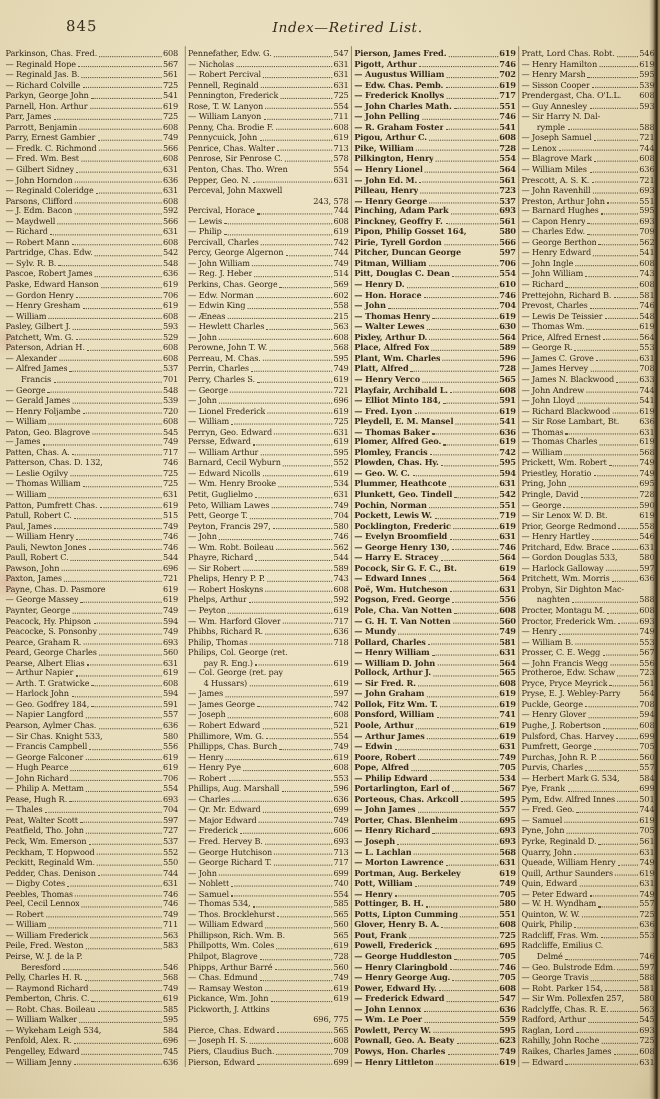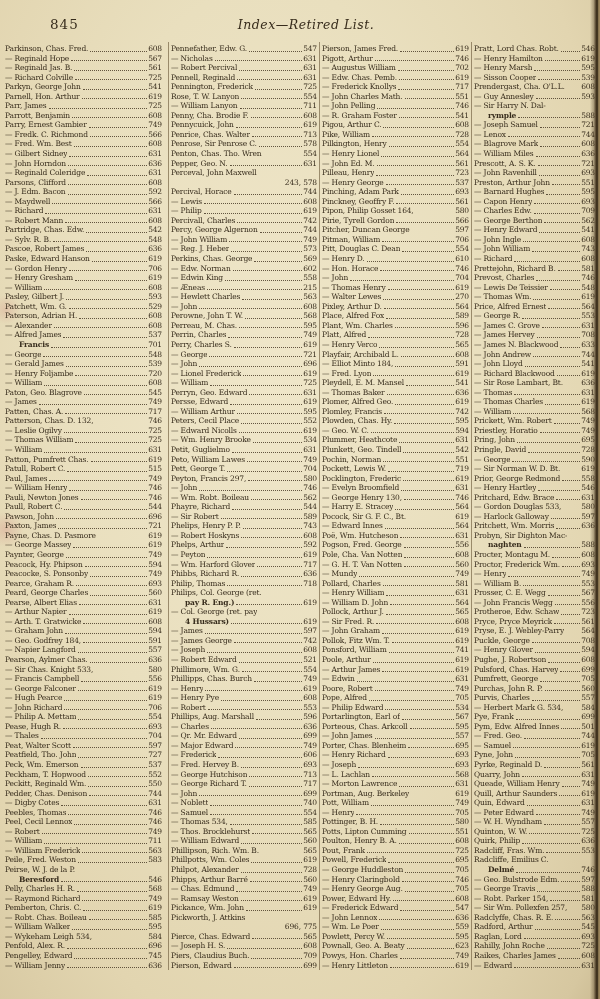--- a/index.html
+++ b/index.html
@@ -7,36 +7,36 @@
     width:600px;height:999px;position:relative;overflow:hidden;
     font-family:"DejaVu Serif", serif;
     color:#372c1c;
     background:
       radial-gradient(circle at 1% 53%, rgba(205,120,120,.28) 0%, rgba(205,120,120,0) 2.2%),
       radial-gradient(circle at 1% 31%, rgba(200,110,110,.22) 0%, rgba(200,110,110,0) 1.6%),
       radial-gradient(ellipse at 45% 38%, #efe6c9 0%, #e9dfbe 45%, #e2d5b0 75%, #d6c7a0 95%, #ccbc94 100%);
   }
   .edge{position:absolute;top:0;right:0;width:10px;height:100%;
     background:linear-gradient(to right, rgba(60,45,25,0) 0%, rgba(80,62,35,.35) 35%, #473823 62%, #2e2413 72%, #8d7851 86%, #a18a60 100%);}
-  .header{position:absolute;top:0;left:6px;width:541px;height:40px;}
+  .header{position:absolute;top:0;left:16px;width:541px;height:40px;}
   .pagenum{position:absolute;left:44px;top:16px;font-size:13.5px;letter-spacing:1px;}
   .title{position:absolute;left:0;top:17px;width:600px;text-align:center;font-style:italic;font-size:12.5px;letter-spacing:.5px;}
   .col{position:absolute;top:44px;}
   .sep{position:absolute;top:42px;height:928px;width:1px;background:rgba(110,92,62,.65);}
   #c1{left:5px;width:157px;}
   #c2{left:171px;width:146px;}
-  #c3{left:322px;width:147px;}
+  #c3{left:322px;width:147px;font-weight:bold;}
   #c4{left:474px;width:121px;}
   #s1{left:168px;} #s2{left:319px;} #s3{left:471px;}
   .row{display:flex;align-items:baseline;height:9.55px;line-height:9.55px;font-size:7.5px;letter-spacing:-0.15px;white-space:nowrap;}
   .nm{flex:0 1 auto;overflow:hidden;}
   .ld{flex:1 0 3px;height:1px;align-self:flex-end;margin:0 1px 2px 2px;border-bottom:1px dotted rgba(74,60,40,.85);}
   .pg{flex:0 0 auto;}
   .row.nl .ld{border-bottom:none;}
-  .row.i .nm{padding-left:14px;font-weight:bold;}
+  .row.i .nm{padding-left:14px;}
 </style>
 </head>
 <body>
 
 <div class="header">
   <span class="pagenum">845</span>
   <span class="title">Index—Retired List.</span>
 </div>
 
 <div class="col" id="c1">
@@ -339,21 +339,21 @@
       <span class="nm">— Arthur Napier</span>
       <span class="ld"></span>
       <span class="pg">619</span>
     </div>
     <div class="row">
       <span class="nm">— Arth. T. Gratwicke</span>
       <span class="ld"></span>
       <span class="pg">608</span>
     </div>
     <div class="row">
-      <span class="nm">— Graham John</span>
+      <span class="nm">— Harlock John</span>
       <span class="ld"></span>
       <span class="pg">594</span>
     </div>
     <div class="row">
       <span class="nm">— Geo. Godfrey 184,</span>
       <span class="ld"></span>
       <span class="pg">591</span>
     </div>
     <div class="row">
       <span class="nm">— Napier Langford</span>
@@ -629,21 +629,21 @@
       <span class="pg">744</span>
     </div>
     <div class="row">
       <span class="nm">— John William</span>
       <span class="ld"></span>
       <span class="pg">749</span>
     </div>
     <div class="row">
       <span class="nm">— Reg. J. Heber</span>
       <span class="ld"></span>
-      <span class="pg">573</span>
+      <span class="pg">514</span>
     </div>
     <div class="row">
       <span class="nm">Perkins, Chas. George</span>
       <span class="ld"></span>
       <span class="pg">569</span>
     </div>
     <div class="row">
       <span class="nm">— Edw. Norman</span>
       <span class="ld"></span>
       <span class="pg">602</span>
@@ -717,21 +717,21 @@
       <span class="nm">Persse, Edward</span>
       <span class="ld"></span>
       <span class="pg">619</span>
     </div>
     <div class="row">
       <span class="nm">— William Arthur</span>
       <span class="ld"></span>
       <span class="pg">595</span>
     </div>
     <div class="row">
-      <span class="nm">Peters, Cecil Place</span>
+      <span class="nm">Barnard, Cecil Wyburn</span>
       <span class="ld"></span>
       <span class="pg">552</span>
     </div>
     <div class="row">
       <span class="nm">— Edward Nicolls</span>
       <span class="ld"></span>
       <span class="pg">619</span>
     </div>
     <div class="row">
       <span class="nm">— Wm. Henry Brooke</span>
@@ -952,21 +952,21 @@
       <span class="nm">Phillipson, Rich. Wm. B.</span>
       <span class="ld"></span>
       <span class="pg">565</span>
     </div>
     <div class="row">
       <span class="nm">Phillpotts, Wm. Coles</span>
       <span class="ld"></span>
       <span class="pg">619</span>
     </div>
     <div class="row">
-      <span class="nm">Philpot, Alexander</span>
+      <span class="nm">Philpot, Blagrove</span>
       <span class="ld"></span>
       <span class="pg">728</span>
     </div>
     <div class="row">
       <span class="nm">Phipps, Arthur Barré</span>
       <span class="ld"></span>
       <span class="pg">560</span>
     </div>
     <div class="row">
       <span class="nm">— Chas. Edmund</span>
@@ -1142,21 +1142,21 @@
       <span class="pg">704</span>
     </div>
     <div class="row">
       <span class="nm">— Thomas Henry</span>
       <span class="ld"></span>
       <span class="pg">619</span>
     </div>
     <div class="row">
       <span class="nm">— Walter Lewes</span>
       <span class="ld"></span>
-      <span class="pg">270</span>
+      <span class="pg">630</span>
     </div>
     <div class="row">
       <span class="nm">Pixley, Arthur D.</span>
       <span class="ld"></span>
       <span class="pg">564</span>
     </div>
     <div class="row">
       <span class="nm">Place, Alfred Fox</span>
       <span class="ld"></span>
       <span class="pg">589</span>
@@ -1425,21 +1425,21 @@
       <span class="nm">Pottinger, B. H.</span>
       <span class="ld"></span>
       <span class="pg">580</span>
     </div>
     <div class="row">
       <span class="nm">Potts, Lipton Cumming</span>
       <span class="ld"></span>
       <span class="pg">551</span>
     </div>
     <div class="row">
-      <span class="nm">Poulton, Henry B. A.</span>
+      <span class="nm">Glover, Henry B. A.</span>
       <span class="ld"></span>
       <span class="pg">608</span>
     </div>
     <div class="row">
       <span class="nm">Pout, Frank</span>
       <span class="ld"></span>
       <span class="pg">725</span>
     </div>
     <div class="row">
       <span class="nm">Powell, Frederick</span>
@@ -1718,21 +1718,21 @@
       <span class="nm">Pringle, David</span>
       <span class="ld"></span>
       <span class="pg">728</span>
     </div>
     <div class="row">
       <span class="nm">— George</span>
       <span class="ld"></span>
       <span class="pg">590</span>
     </div>
     <div class="row nl">
-      <span class="nm">— Sir Norman W. D. Bt.</span>
+      <span class="nm">— Sir Lenox W. D. Bt.</span>
       <span class="ld"></span>
       <span class="pg">619</span>
     </div>
     <div class="row">
       <span class="nm">Prior, George Redmond</span>
       <span class="ld"></span>
       <span class="pg">558</span>
     </div>
     <div class="row">
       <span class="nm">— Henry Hartley</span>

